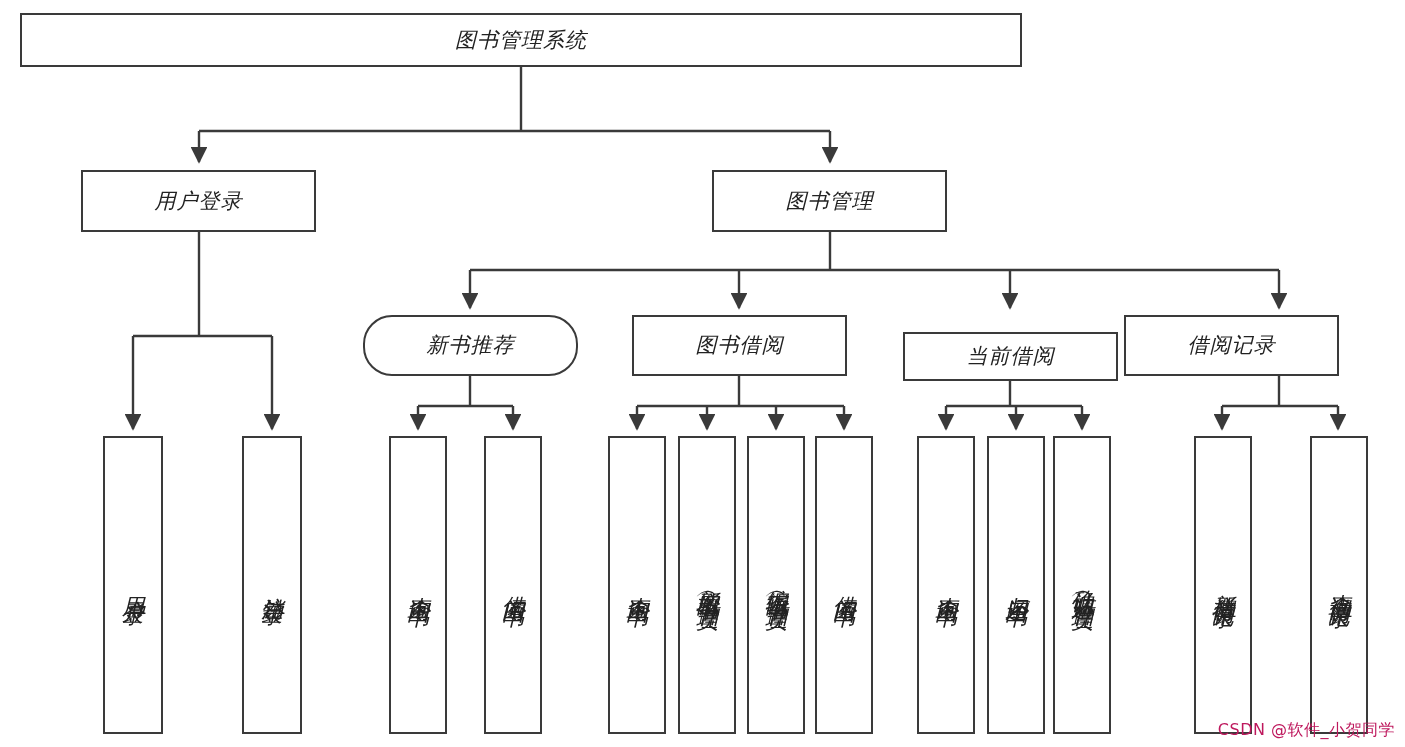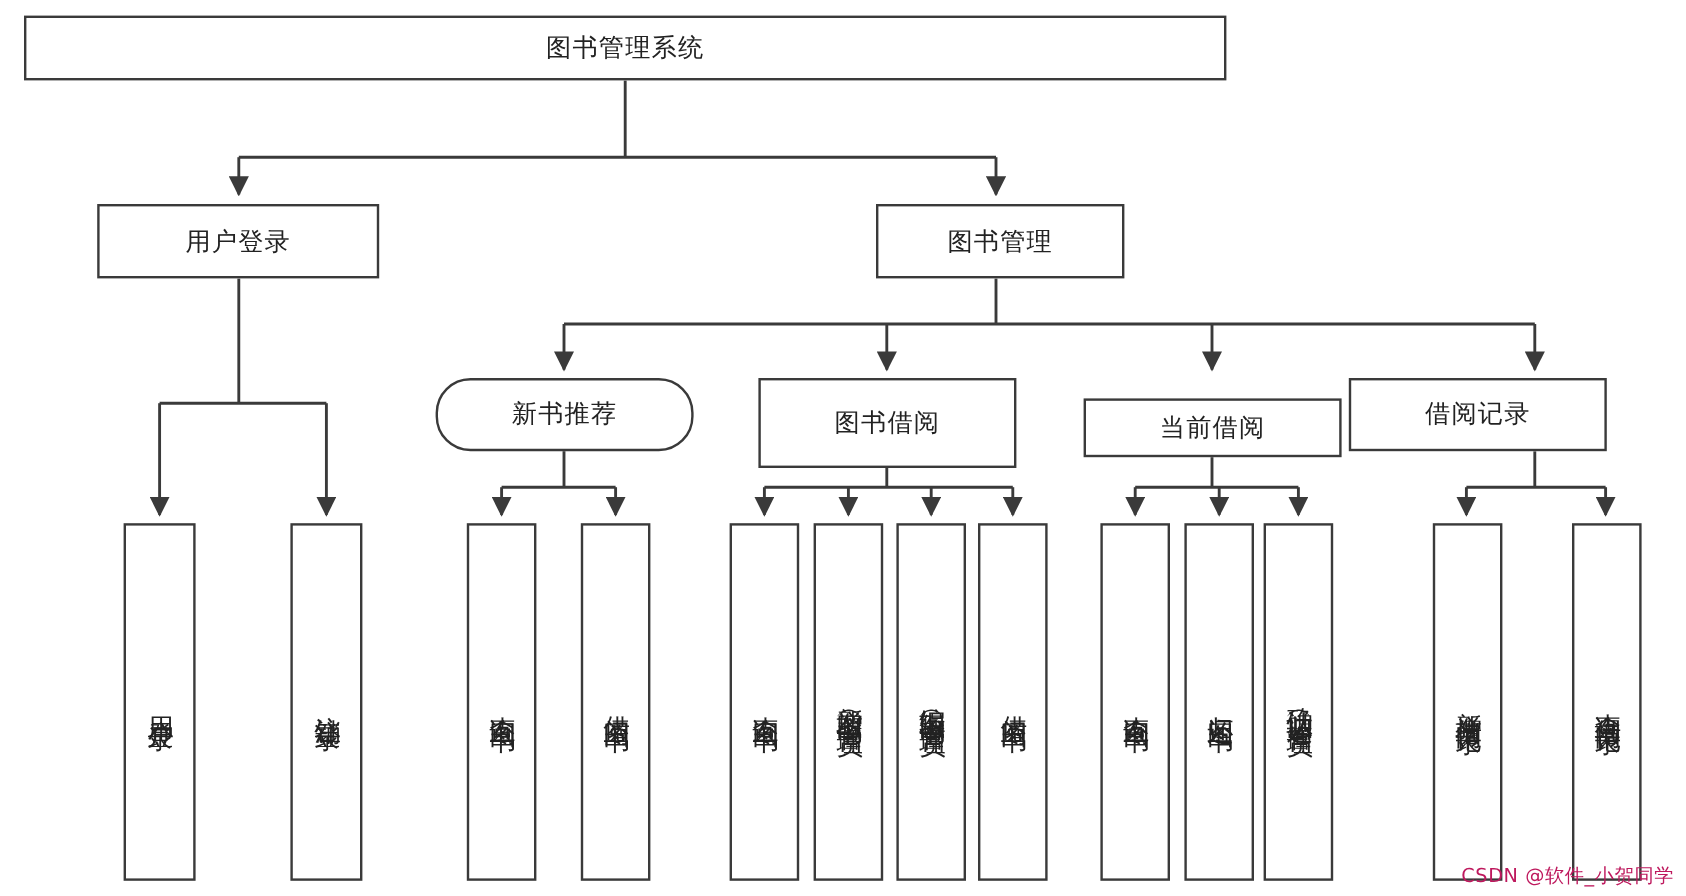--- a/index.html
+++ b/index.html
@@ -25,20 +25,21 @@
   .node {
     position: absolute;
     box-sizing: border-box;
     border: 2px solid #3a3a3a;
     background: #ffffff;
     display: flex;
     align-items: center;
     justify-content: center;
     color: #222222;
     z-index: 2;
+    font-style: italic;
   }
   .node .label {
     display: block;
     text-align: center;
     line-height: 1.15;
   }
   
   .node.horiz .label {
     font-size: 21px;
     letter-spacing: 1px;
@@ -124,28 +125,28 @@
     </g>
   </svg>
 
   <div class="node horiz" style="left:20px; top:13px; width:1002px; height:54px;">
     <span class="label">图书管理系统</span>
   </div>
 
   <div class="node horiz" style="left:81px; top:170px; width:235px; height:62px;">
     <span class="label">用户登录</span>
   </div>
-  <div class="node horiz" style="left:730px; top:170px; width:207px; height:62px;">
+  <div class="node horiz" style="left:712px; top:170px; width:235px; height:62px;">
     <span class="label">图书管理</span>
   </div>
 
   <div class="node horiz" style="left:363px; top:315px; width:215px; height:61px;border-radius:29px;">
     <span class="label">新书推荐</span>
   </div>
-  <div class="node horiz" style="left:632px; top:315px; width:215px; height:75px;">
+  <div class="node horiz" style="left:632px; top:315px; width:215px; height:61px;">
     <span class="label">图书借阅</span>
   </div>
   <div class="node horiz" style="left:903px; top:332px; width:215px; height:49px;">
     <span class="label">当前借阅</span>
   </div>
   <div class="node horiz" style="left:1124px; top:315px; width:215px; height:61px;">
     <span class="label">借阅记录</span>
   </div>
 
   <div class="node vert" style="left:103px; top:436px; width:60px; height:298px;">

